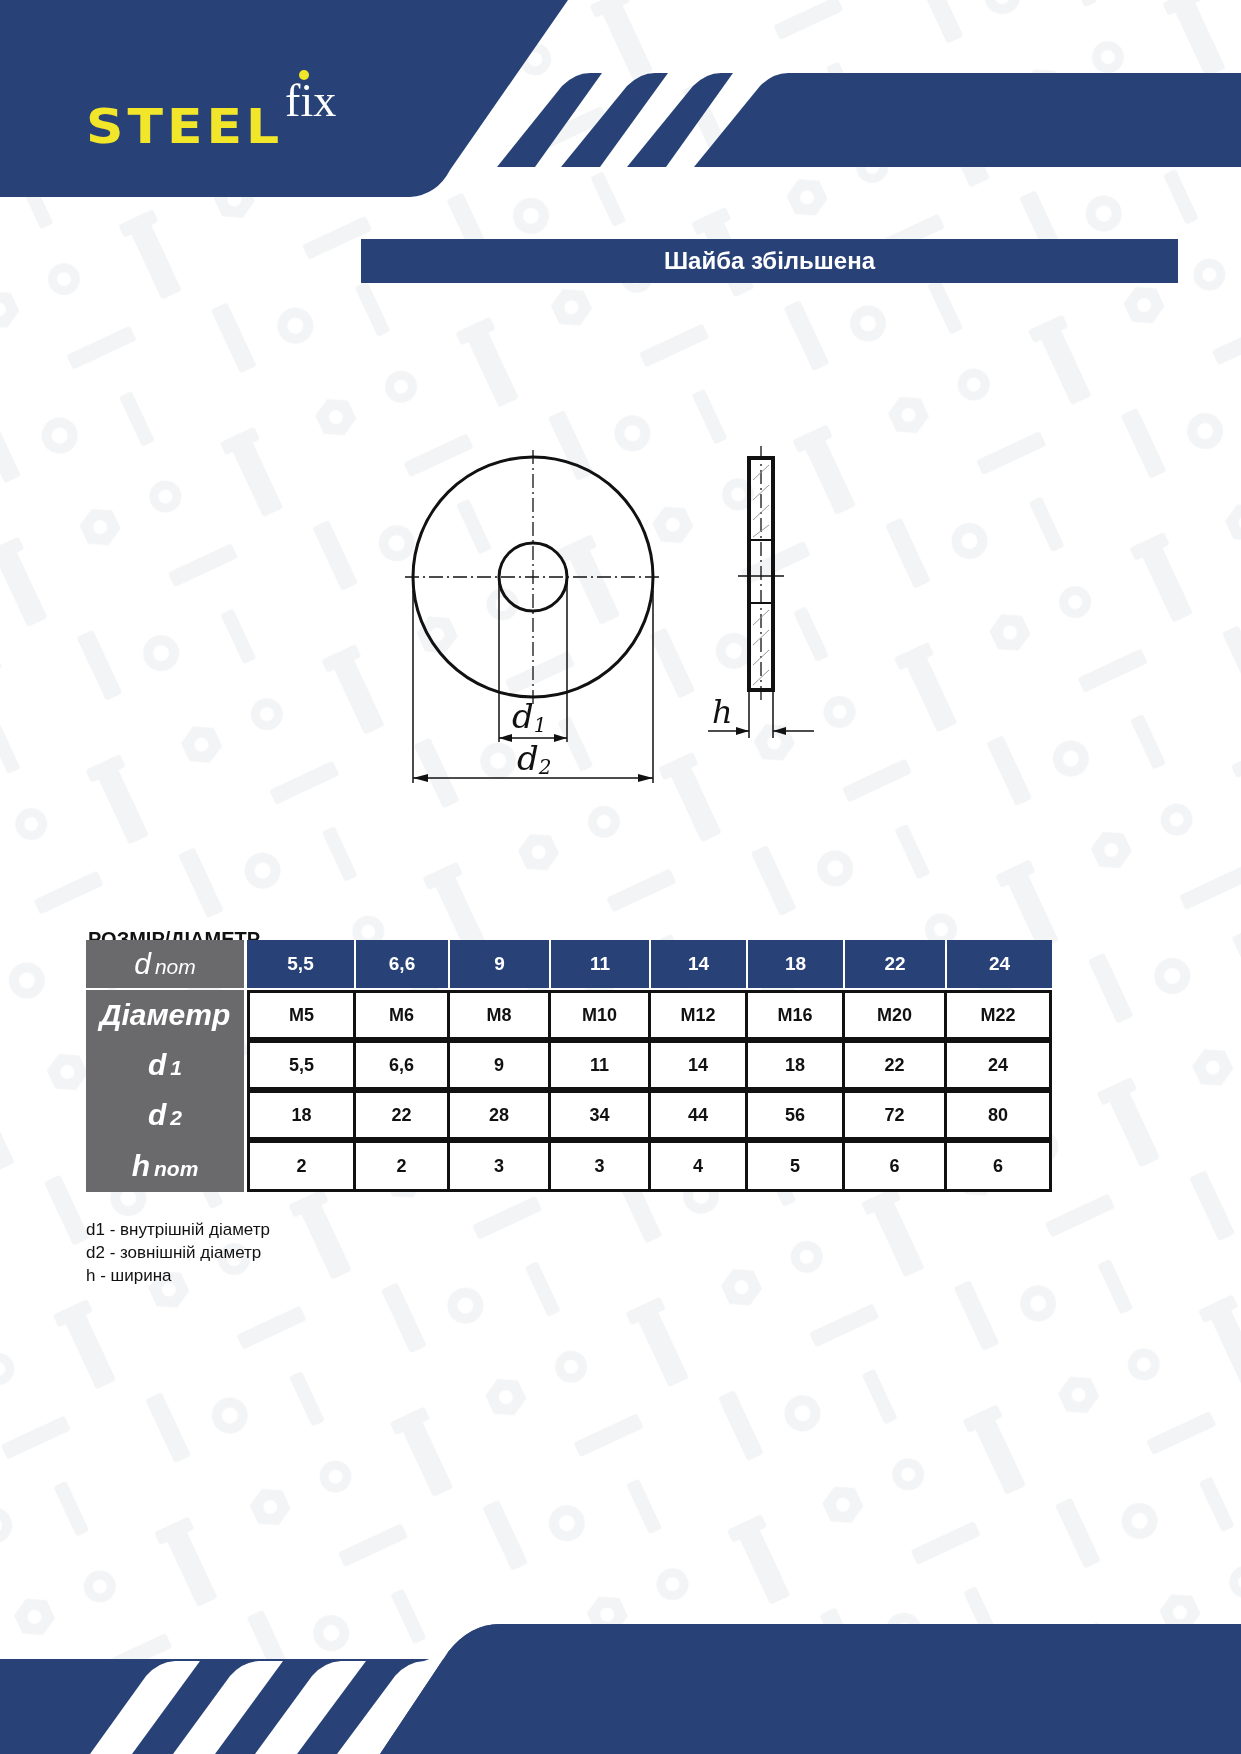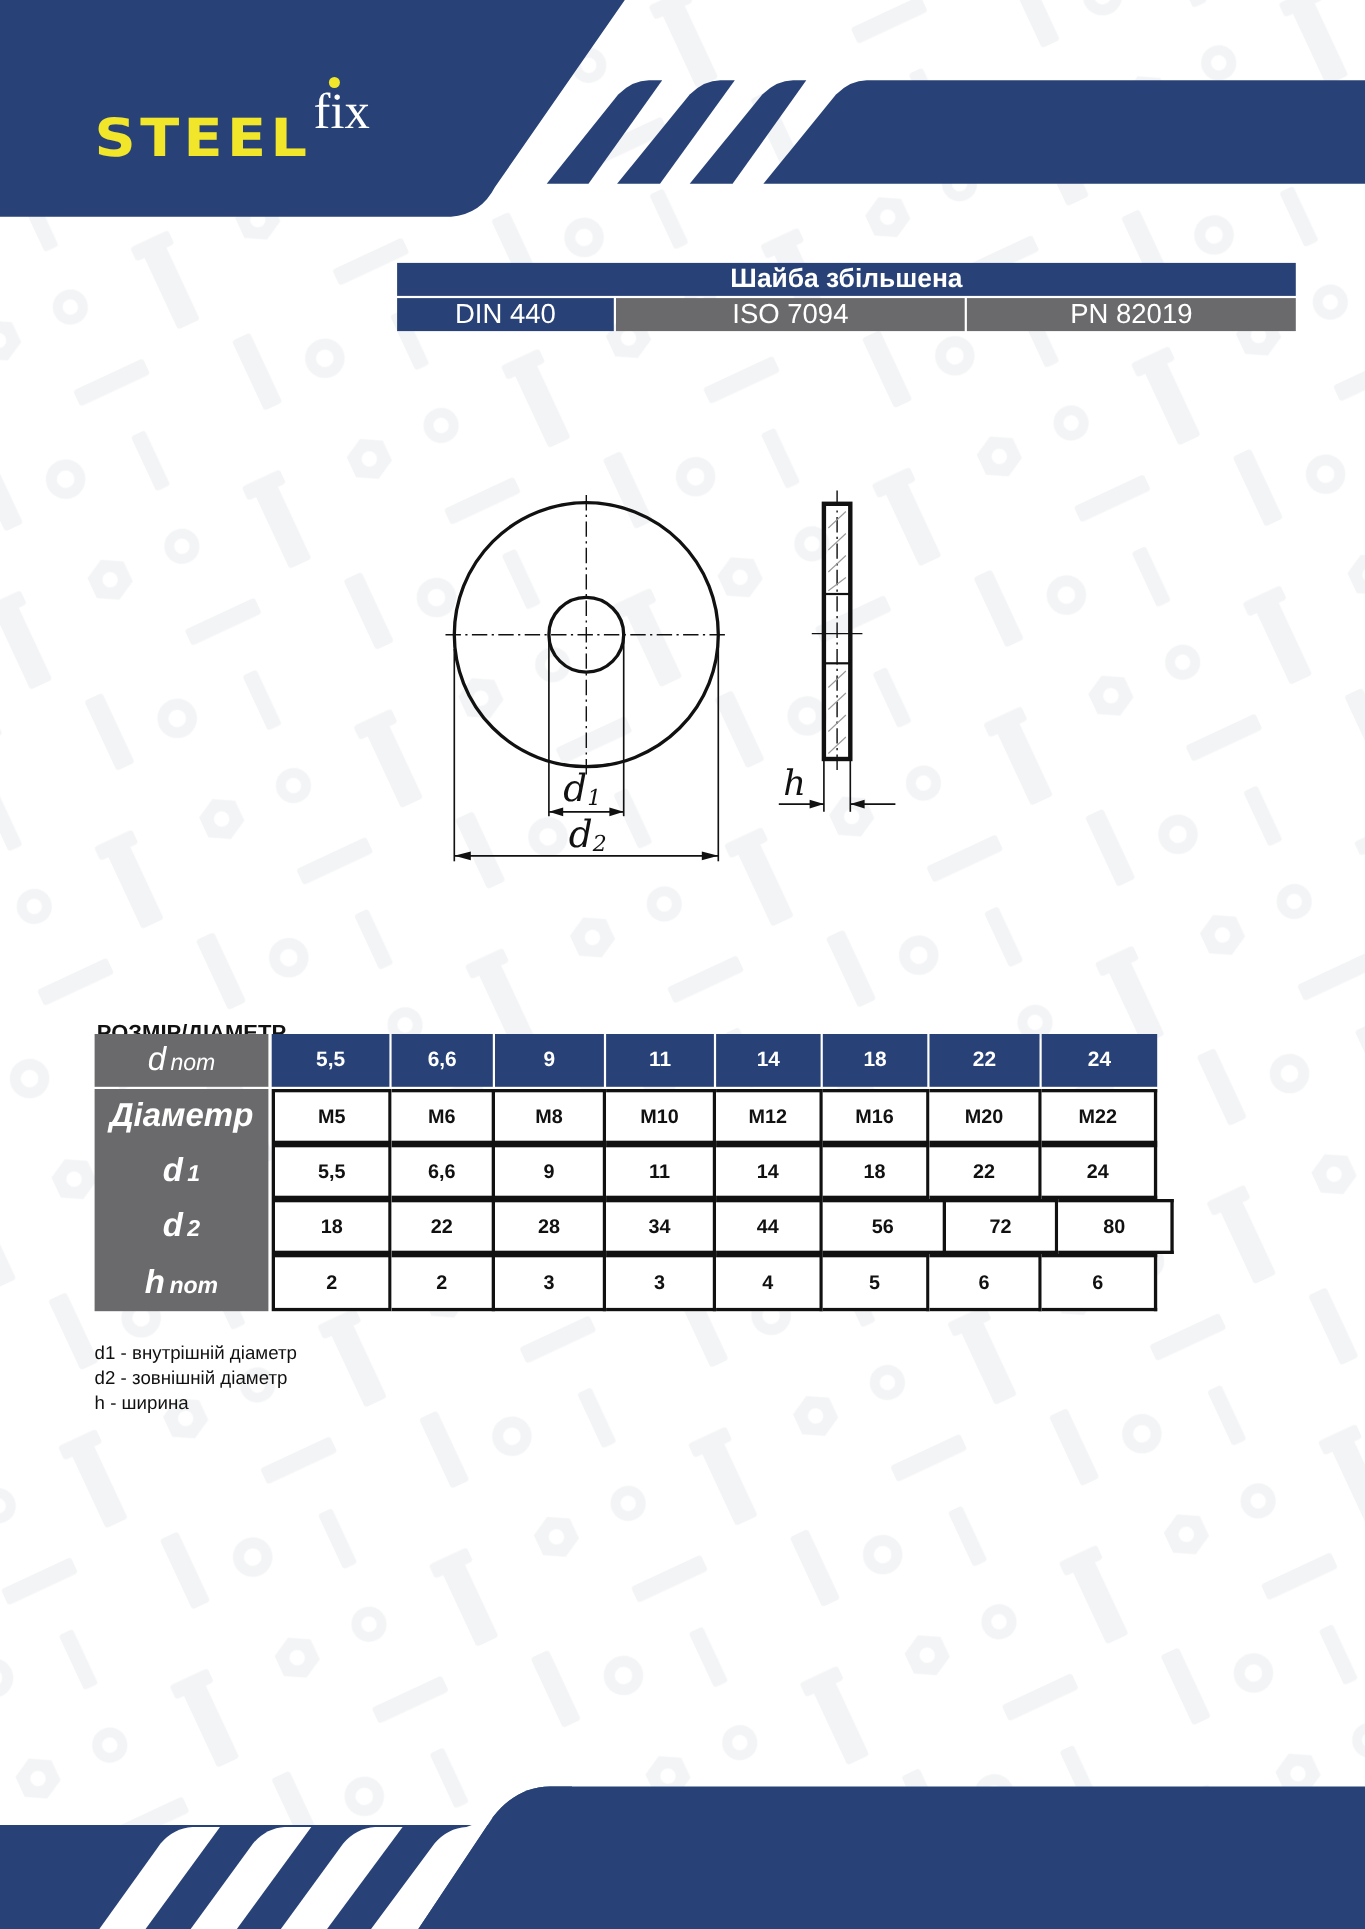--- a/index.html
+++ b/index.html
@@ -24,21 +24,21 @@
   }
   .logo-nut {
     position: absolute; left: 14px; top: -8px; width: 10px; height: 10px;
     background: #f1e62a; border-radius: 50%;
   }
 
   
   .title-table { position: absolute; left: 361px; top: 239px; width: 817px; z-index: 2; }
   .title-row { display: flex; }
   .title-cell {
-    height: 30px; display: flex; align-items: center; justify-content: center;
+    height: 44px; display: flex; align-items: center; justify-content: center;
     color: #fff; font-size: 25px; box-sizing: border-box;
   }
   .title-main { background: #284277; width: 100%; font-weight: bold; font-size: 24px; }
   .std-blue { background: #284277; width: 197px; margin-top: 2px; }
   .std-gray { background: #6a696b; margin-top: 2px; margin-left: 2px; }
 
   
   .drawing { position: absolute; left: 360px; top: 440px; width: 460px; height: 350px; z-index: 2; }
 
   
@@ -116,25 +116,20 @@
   <span class="logo-fix">
     <span>fix</span>
     <span class="logo-nut"></span>
   </span>
 </div>
 
 <div class="title-table">
   <div class="title-row">
     <div class="title-cell title-main">Шайба збільшена</div>
   </div>
-  <div class="title-row">
-    <div class="title-cell std-blue">DIN 440</div>
-    <div class="title-cell std-gray" style="width:317px">ISO 7094</div>
-    <div class="title-cell std-gray" style="width:299px">PN 82019</div>
-  </div>
 </div>
 
 <svg class="drawing" viewBox="0 0 460 350">
   <g stroke="#111" fill="none">
     <circle cx="173" cy="137" r="120" stroke-width="3"></circle>
     <circle cx="173" cy="137" r="34" stroke-width="3"></circle>
     <line x1="45" y1="137" x2="300" y2="137" stroke-width="1.3" stroke-dasharray="14,4,2,4"></line>
     <line x1="173" y1="10" x2="173" y2="265" stroke-width="1.3" stroke-dasharray="14,4,2,4"></line>
     <line x1="139" y1="137" x2="139" y2="302" stroke-width="1.5"></line>
     <line x1="207" y1="137" x2="207" y2="302" stroke-width="1.5"></line>
@@ -229,21 +224,21 @@
   <div class="spec-row r-body">
     <div class="row-label">
       <span>d</span>
         <span class="sub">2</span>
     </div>
     <div class="cell first" style="width:109px">18</div>
     <div class="cell" style="width:94px">22</div>
     <div class="cell" style="width:101px">28</div>
     <div class="cell" style="width:100px">34</div>
     <div class="cell" style="width:97px">44</div>
-    <div class="cell" style="width:112px">56</div>
+    <div class="cell" style="width:97px">56</div>
     <div class="cell" style="width:102px">72</div>
     <div class="cell" style="width:105px">80</div>
   </div>
 
   <div class="spec-row r-body" style="height:52px">
     <div class="row-label">
       <span>h</span>
         <span class="sub">nom</span>
     </div>
     <div class="cell first" style="width:109px">2</div>

